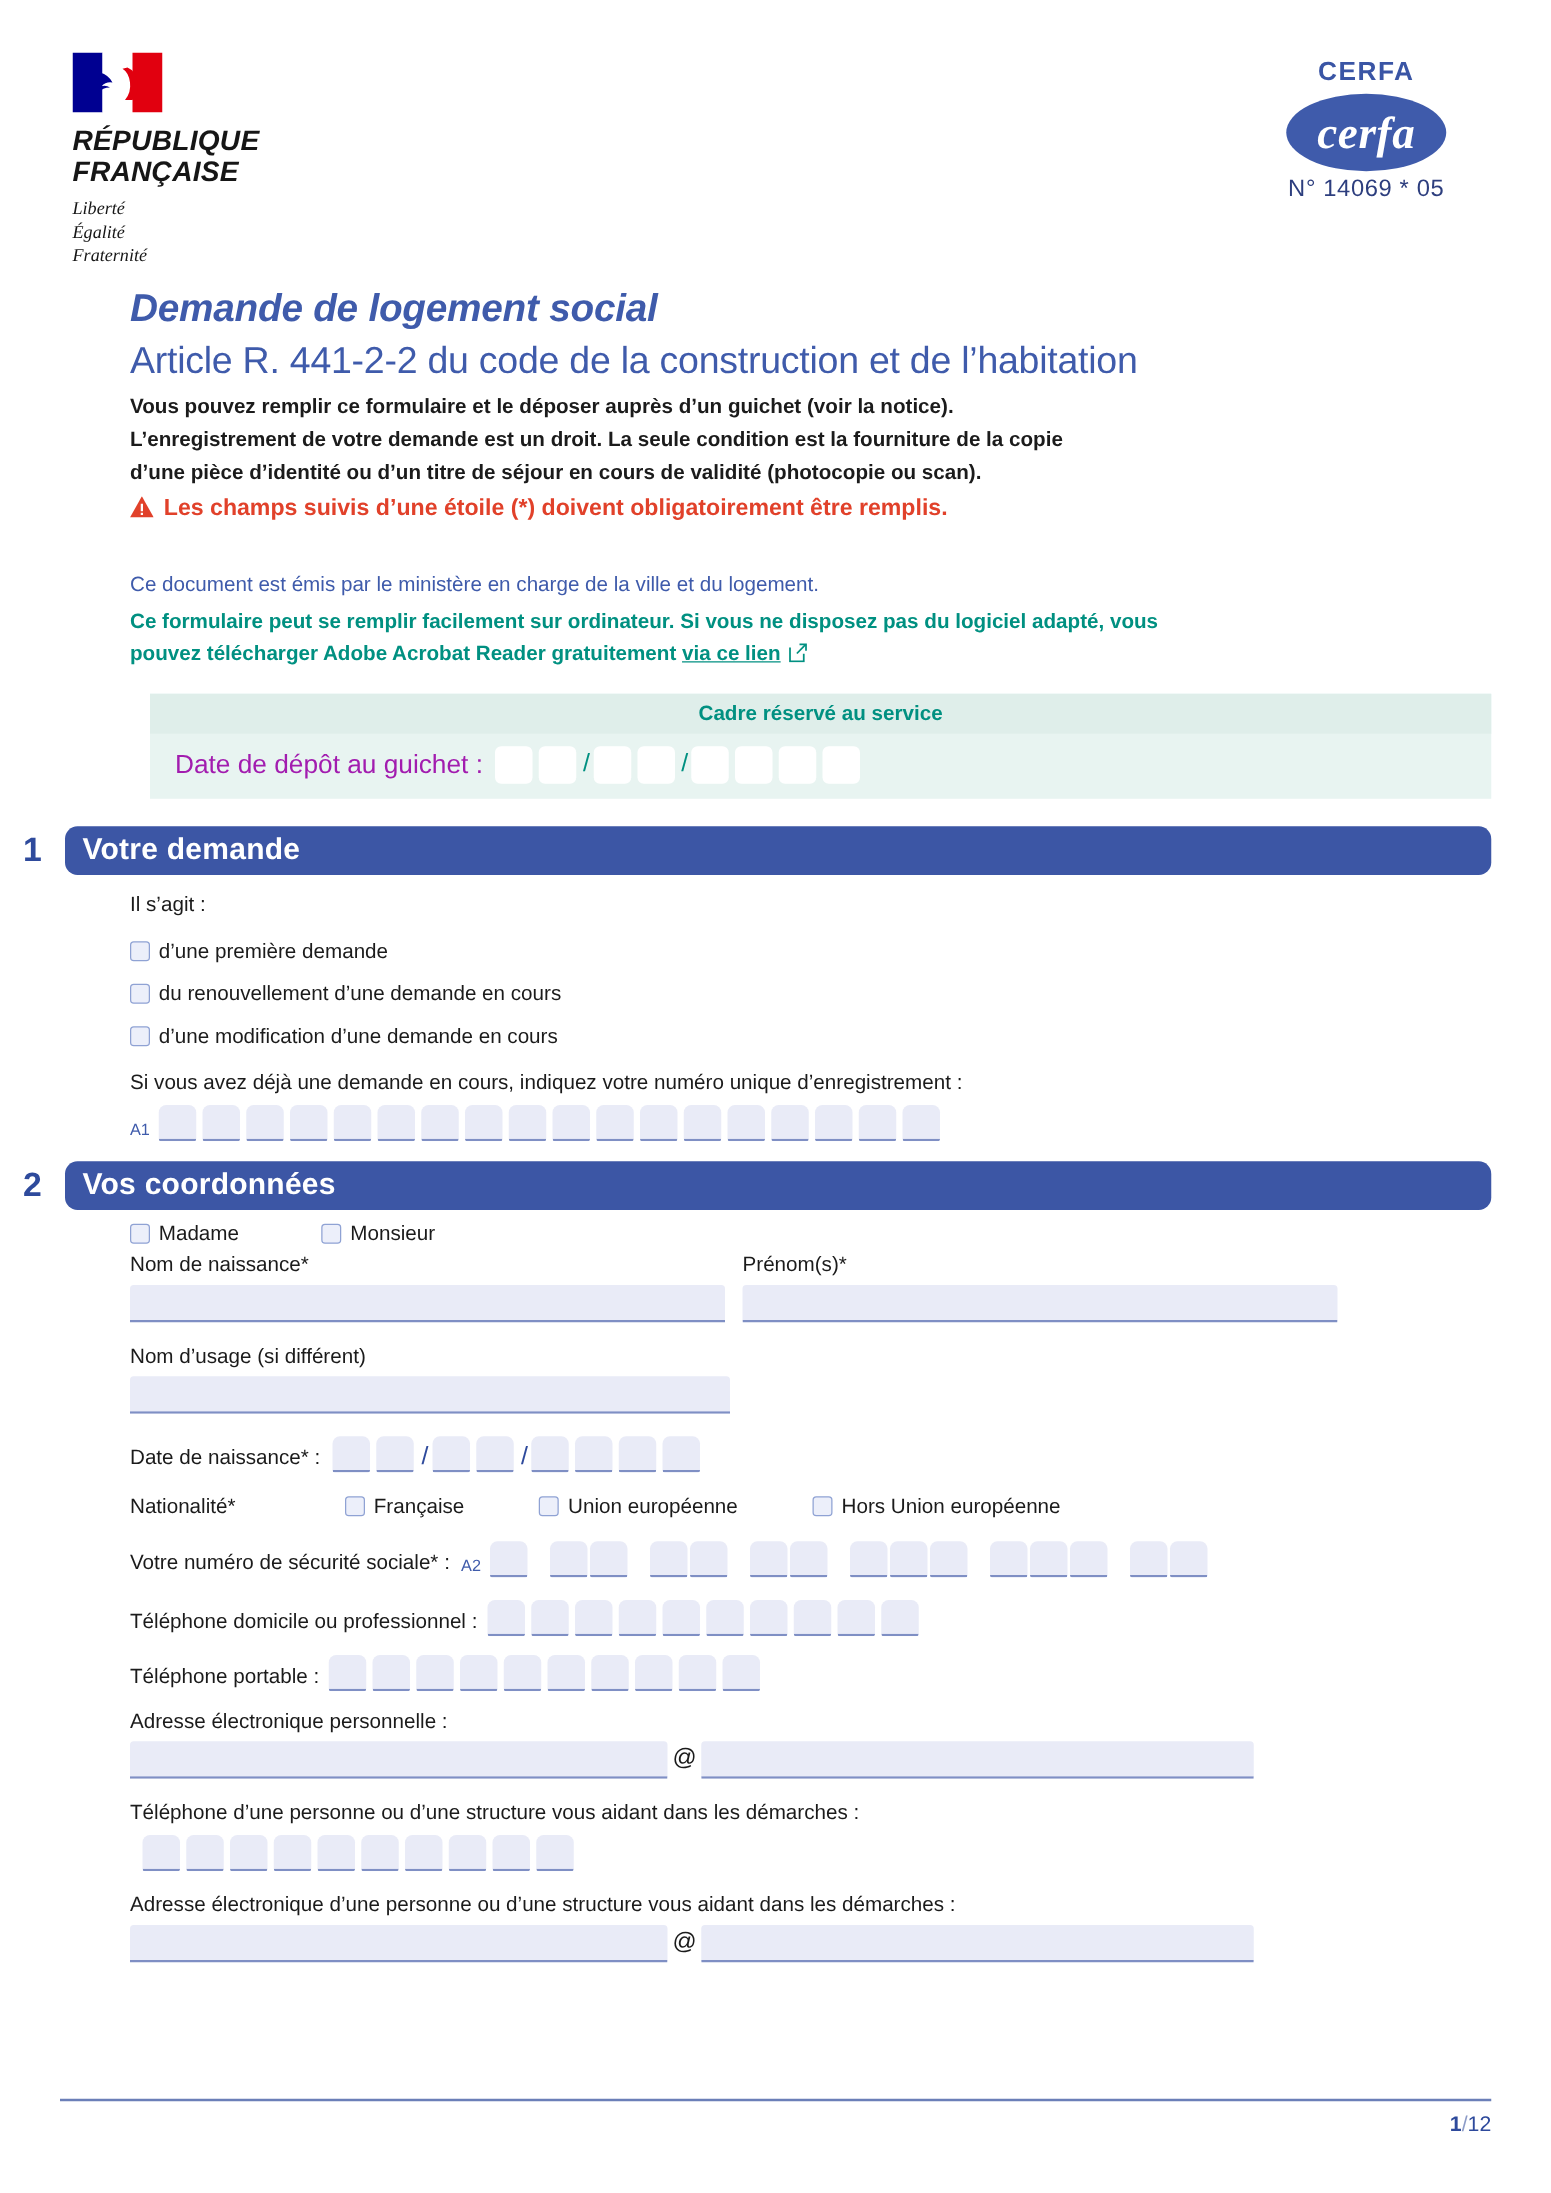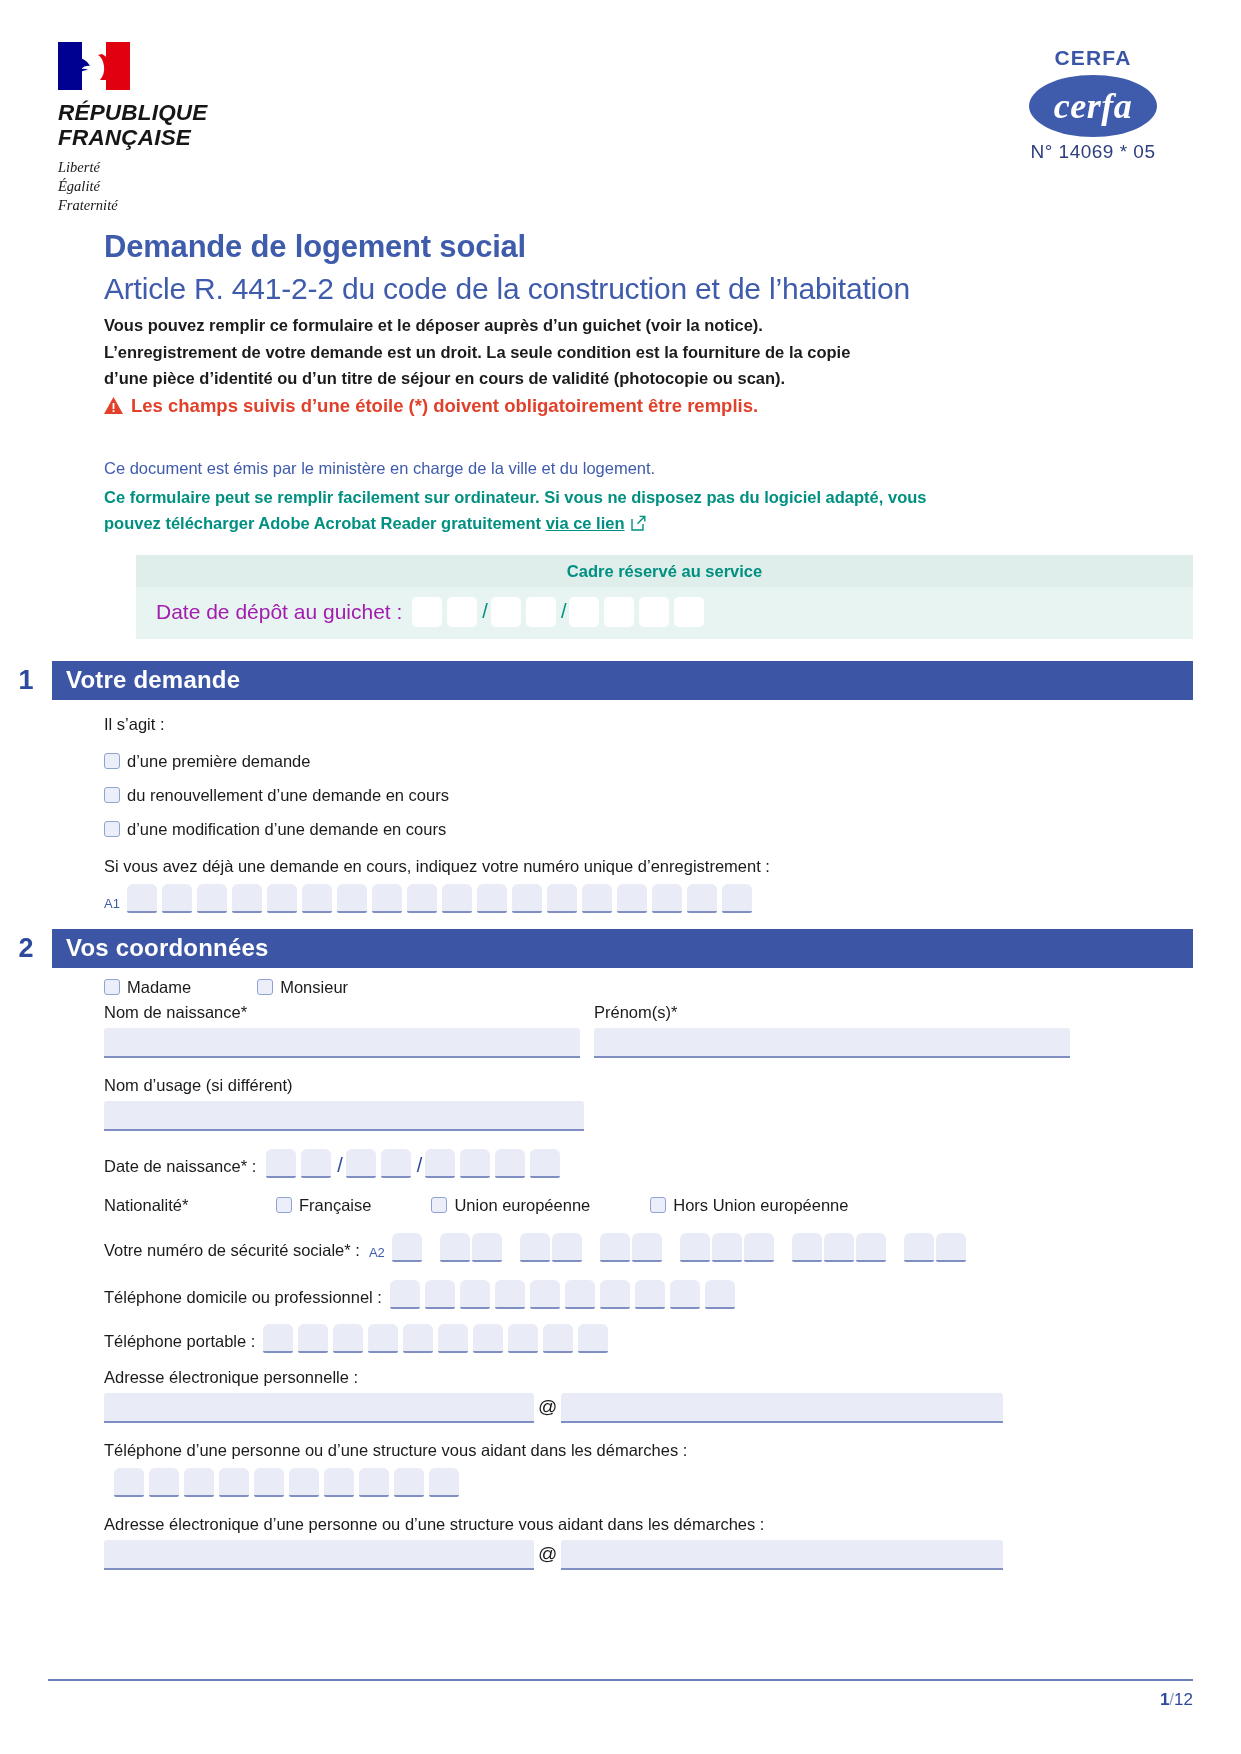--- a/index.html
+++ b/index.html
@@ -31,21 +31,21 @@
   .cerfa-word { font-weight: bold; font-size: 21px; letter-spacing: 1.2px; color: #3a55a5; }
   .cerfa-oval { width: 128px; height: 62px; margin: 5px auto 4px; border-radius: 50%;
                 background: #3f5bab; display: flex; align-items: center; justify-content: center; }
   .cerfa-oval span { font-family: "Liberation Serif", serif; font-style: italic; font-weight: bold;
                      font-size: 36px; color: #ffffff; letter-spacing: .5px; line-height: 1; }
   .cerfa-num { font-size: 19px; color: #2d3e7e; letter-spacing: .5px; margin-top: 2px; }
 
   
   .body-col { padding: 0 48px 0 104px; margin-top: 14px; }
 
-  h1.t1 { font-size: 31px; font-weight: bold; color: #3f5bab; margin: 0 0 6px 0; letter-spacing: -.2px; }
+  h1.t1 { font-size: 31px; font-weight: bold; color: #3f5bab; margin: 0 0 6px 0; letter-spacing: -.2px; font-style: italic; }
   h2.t2 { font-size: 30px; font-weight: normal; color: #3f5bab; margin: 0 0 4px 0;
           line-height: 1.22; letter-spacing: -.2px; }
 
   .lede { font-size: 16.5px; font-weight: bold; color: #1b1b1b; line-height: 1.62; margin: 4px 0 0 0; }
   .warn { font-size: 18.5px; font-weight: bold; color: #e1412a; margin: 3px 0 0 0;
           display: flex; align-items: center; gap: 8px; text-align: center; }
   .warn .tri { font-size: 17px; line-height: 1; }
 
   .emis { font-size: 16.5px; color: #3f5bab; margin: 42px 0 0 0; }
   .teal { font-size: 16.5px; font-weight: bold; color: #009081; line-height: 1.6; margin: 6px 0 0 0; }
@@ -60,21 +60,21 @@
   .cadre-label { font-size: 21px; color: #a21caf; margin-right: 10px; }
 
   .wbox { width: 30px; height: 30px; background: #ffffff; border-radius: 5px; margin-right: 5px; }
   .tslash { color: #009081; font-size: 20px; margin: 0 3px 0 0; }
 
   
   .secrow { display: flex; align-items: stretch; margin-top: 22px; }
   .secnum { width: 52px; font-size: 27px; font-weight: bold; color: #2e4a9c;
             display: flex; align-items: center; justify-content: center; }
   .secbar { flex: 1; background: #3c56a5; color: #ffffff; font-size: 24px; font-weight: bold;
-            padding: 5px 0 6px 14px; letter-spacing: .2px; }
+            padding: 5px 0 6px 14px; letter-spacing: .2px; border-radius: 10px; }
 
   
   .form { padding-left: 104px; padding-right: 48px; }
   .lbl { font-size: 16.5px; color: #1b1b1b; }
   .row { display: flex; align-items: center; }
   .mt14 { margin-top: 15px; } .mt10 { margin-top: 10px; } .mt18 { margin-top: 18px; } .mt8 { margin-top: 8px; } .mt6 { margin-top: 6px; }
 
   .cb { width: 16px; height: 16px; background: #eceffa; border: 1px solid #8fa2d4;
         border-radius: 3px; display: inline-block; margin-right: 7px; flex: none; }
 
@@ -157,21 +157,21 @@
     <p class="teal">
       <span>Ce formulaire peut se remplir facilement sur ordinateur. Si vous ne disposez pas du logiciel adapté, vous</span><br>
       <span>pouvez télécharger Adobe Acrobat Reader gratuitement </span><a href="#">via ce lien</a><svg class="extlink" viewBox="0 0 16 16">
         <path d="M2 4 L2 15 L13 15 L13 9" fill="none" stroke="#009081" stroke-width="1.4"></path>
         <path d="M7.5 8.8 L14.4 1.7" fill="none" stroke="#009081" stroke-width="1.4"></path>
         <path d="M9.6 1.4 L14.8 1.4 L14.8 6.6" fill="none" stroke="#009081" stroke-width="1.4"></path>
       </svg>
     </p>
   </div>
 
-  <div style="padding:0 48px 0 92px;margin-left:44px;">
+  <div style="padding:0 48px 0 120px;">
     <div class="cadre">
       <div class="cadre-title">Cadre réservé au service</div>
       <div class="cadre-body">
         <span class="cadre-label">Date de dépôt au guichet :</span>
         <div class="row">
           <div class="wbox"></div>
           <div class="wbox"></div>
           <span class="tslash">/</span>
           <div class="wbox"></div>
           <div class="wbox"></div>

